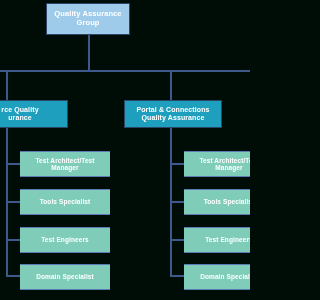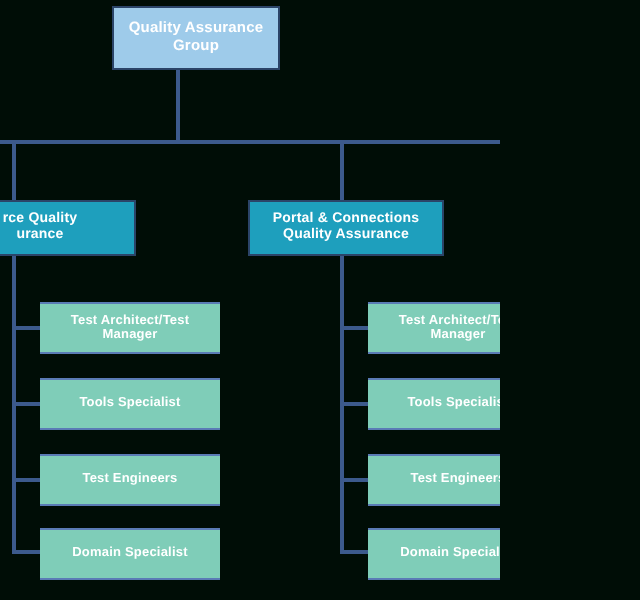--- a/index.html
+++ b/index.html
@@ -72,21 +72,21 @@
 <div id="chart">
 
   <div class="line" style="left:88px; top:35px; width:2px; height:36px;"></div>
 
   <div class="line" style="left:0px; top:70px; width:250px; height:2px;"></div>
 
   <div class="line" style="left:6px; top:70px; width:2px; height:30px;"></div>
 
   <div class="line" style="left:170px; top:70px; width:2px; height:30px;"></div>
 
-  <div class="node node-root" style="left:46px; top:3px; width:84px; height:32px;margin-left:10px;">
+  <div class="node node-root" style="left:46px; top:3px; width:84px; height:32px;">
     <span class="node-label">Quality Assurance
 Group</span>
   </div>
 
   <div class="node node-dept" style="left:-28px; top:100px; width:96px; height:28px;">
     <span class="node-label">rce Quality
 urance</span>
   </div>
 
   <div class="node node-dept" style="left:124px; top:100px; width:98px; height:28px;">

